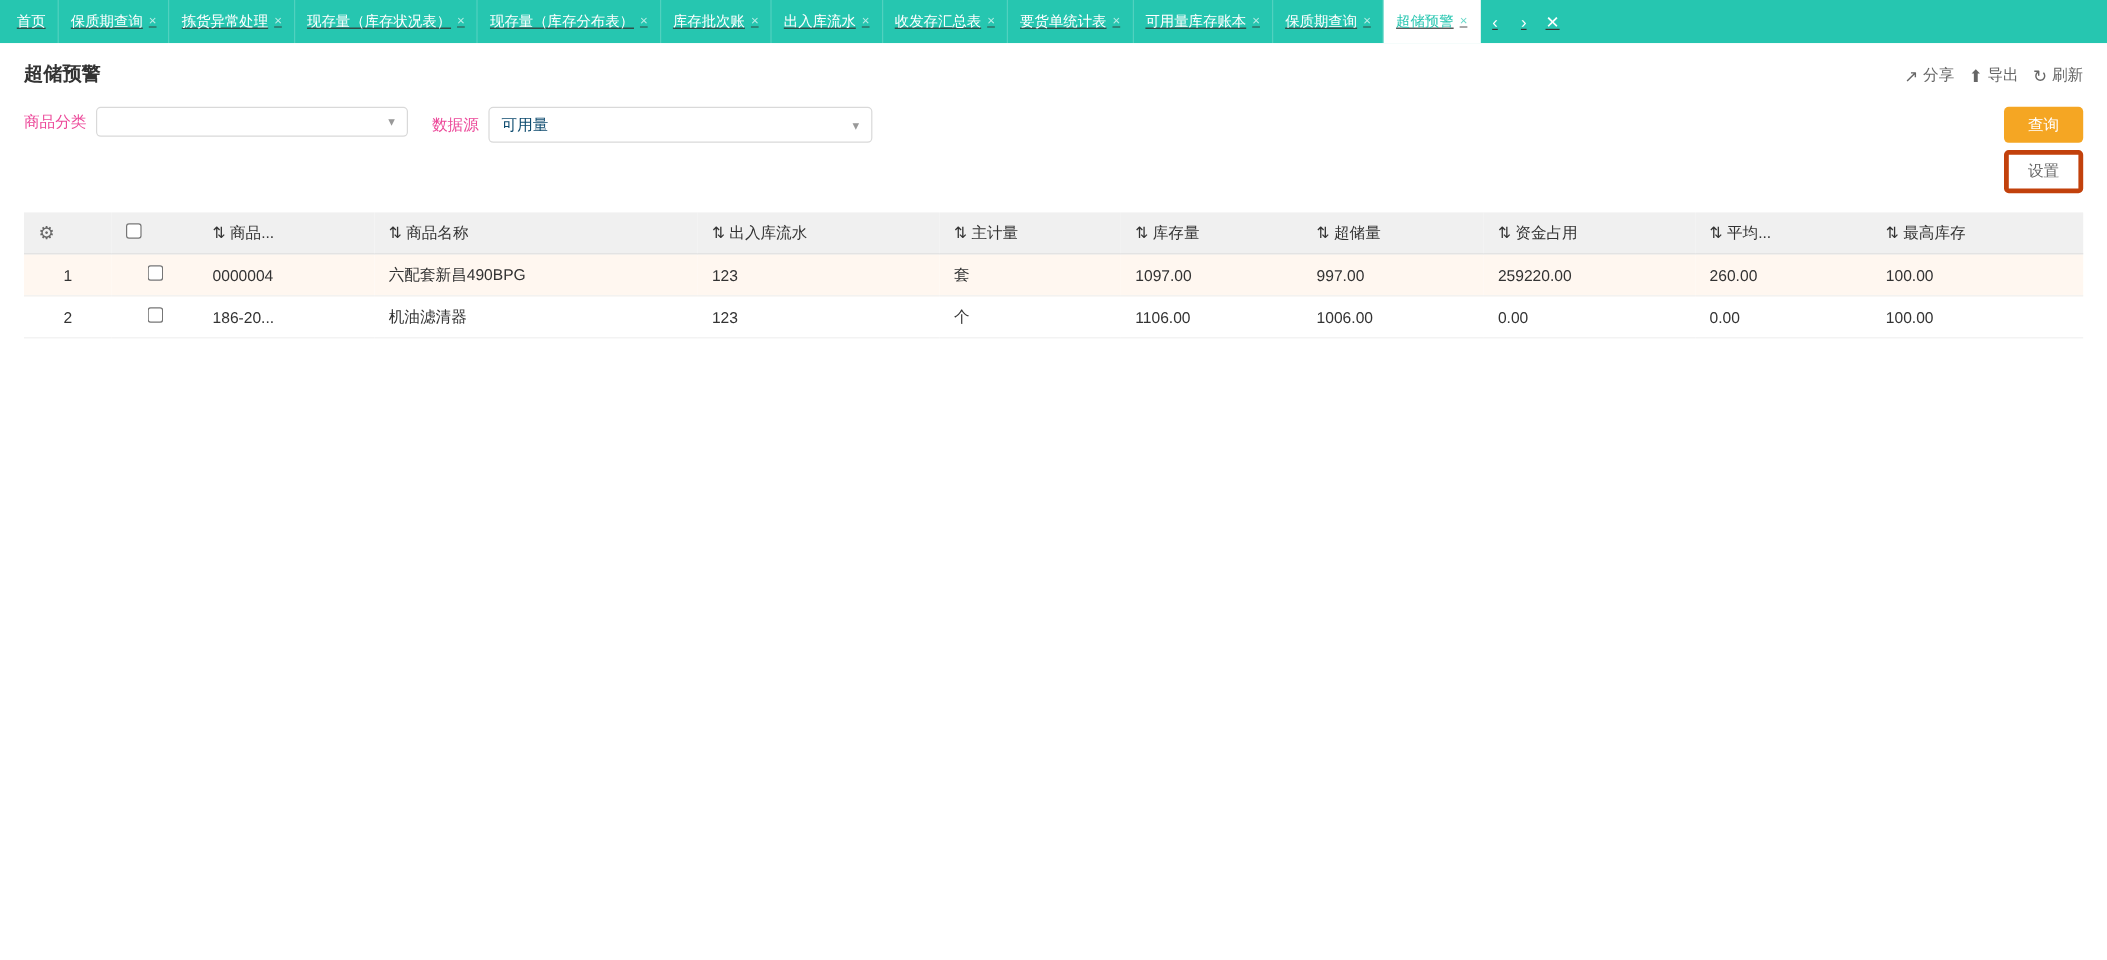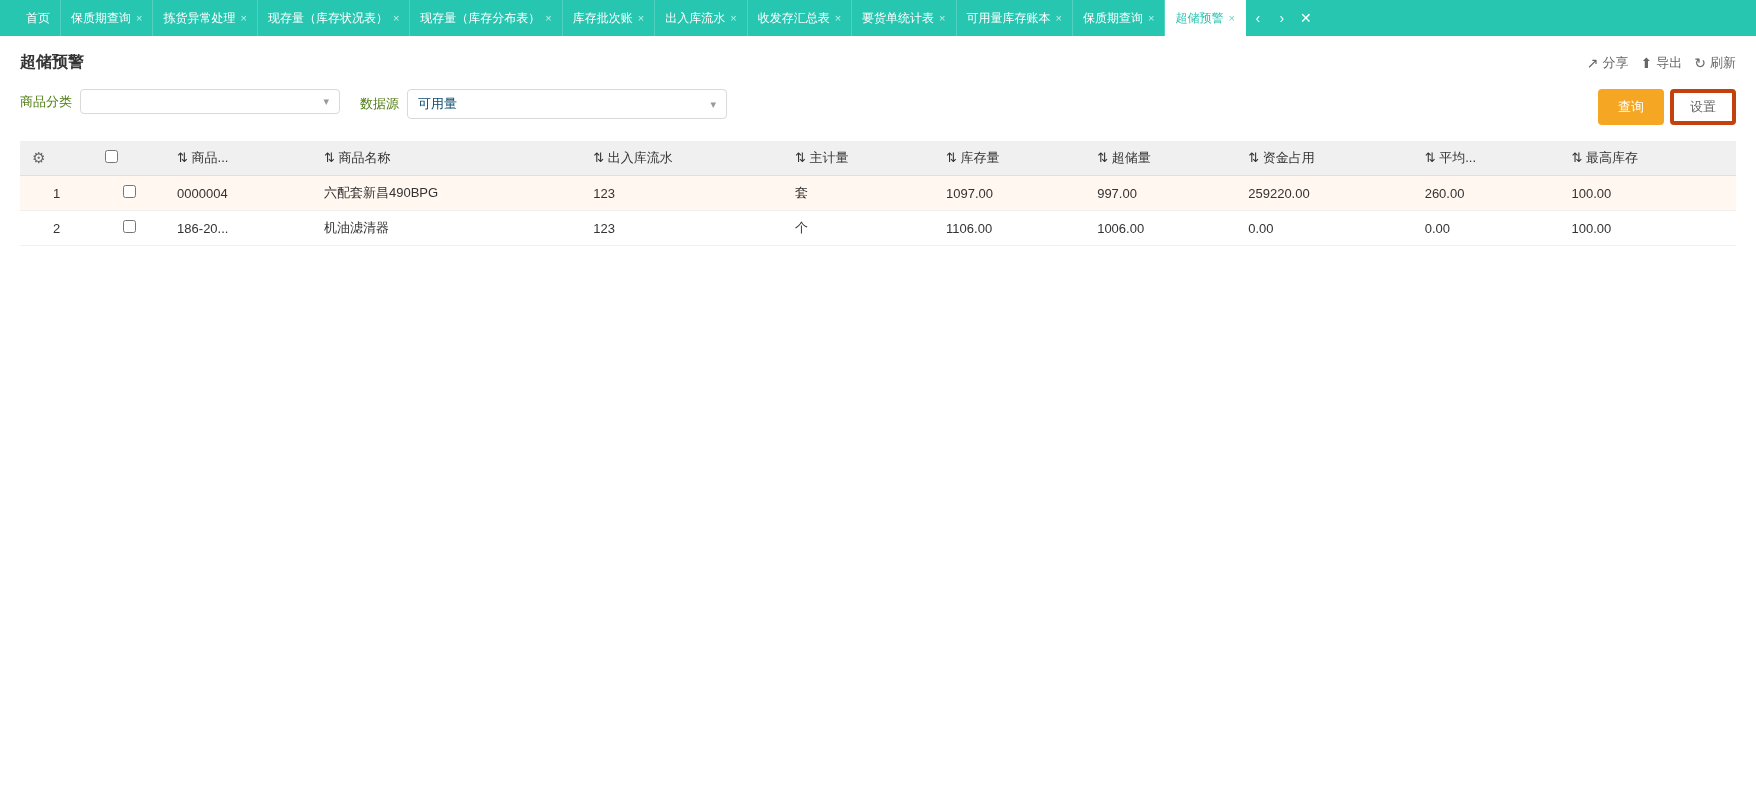--- a/index.html
+++ b/index.html
@@ -4,22 +4,23 @@
   <style>
     * { box-sizing: border-box; margin: 0; padding: 0; }
     body { font-family: 'Microsoft YaHei', Arial, sans-serif; font-size: 13px; background: #f5f5f5; color: #333; }
 
     
     .topbar {
       display: flex;
       align-items: center;
       background: #26c6b0;
       height: 36px;
-      padding: 0 16px;
+      padding: 0 4px;
       overflow: hidden;
+      text-decoration: underline;
     }
     .topbar-tab {
       display: flex;
       align-items: center;
       height: 36px;
       padding: 0 10px;
       color: #fff;
       font-size: 12px;
       cursor: pointer;
       white-space: nowrap;
@@ -76,21 +77,21 @@
       color: #666;
       cursor: pointer;
       font-size: 13px;
     }
     .filter-item {
       display: flex;
       align-items: center;
       gap: 8px;
     }
     .filter-label {
-      color: #4d7c0f;
+      color: #ec4899;
       font-size: 13px;
       white-space: nowrap;
     }
     .filter-select {
       display: flex;
       align-items: center;
       border: 1px solid #d9d9d9;
       border-radius: 4px;
       padding: 5px 10px;
       min-width: 260px;
@@ -122,21 +123,21 @@
       color: #666;
       border: 4px solid #c2410c;
       border-radius: 4px;
       padding: 5px 16px;
       cursor: pointer;
       font-size: 13px;
     }
 
     .filter-actions {
       display: flex;
-      flex-direction: row;
+      flex-direction: column;
       gap: 6px;
       margin-left: auto;
     }
 
     
     .data-table {
       width: 100%;
       border-collapse: collapse;
       font-size: 13px;
     }

